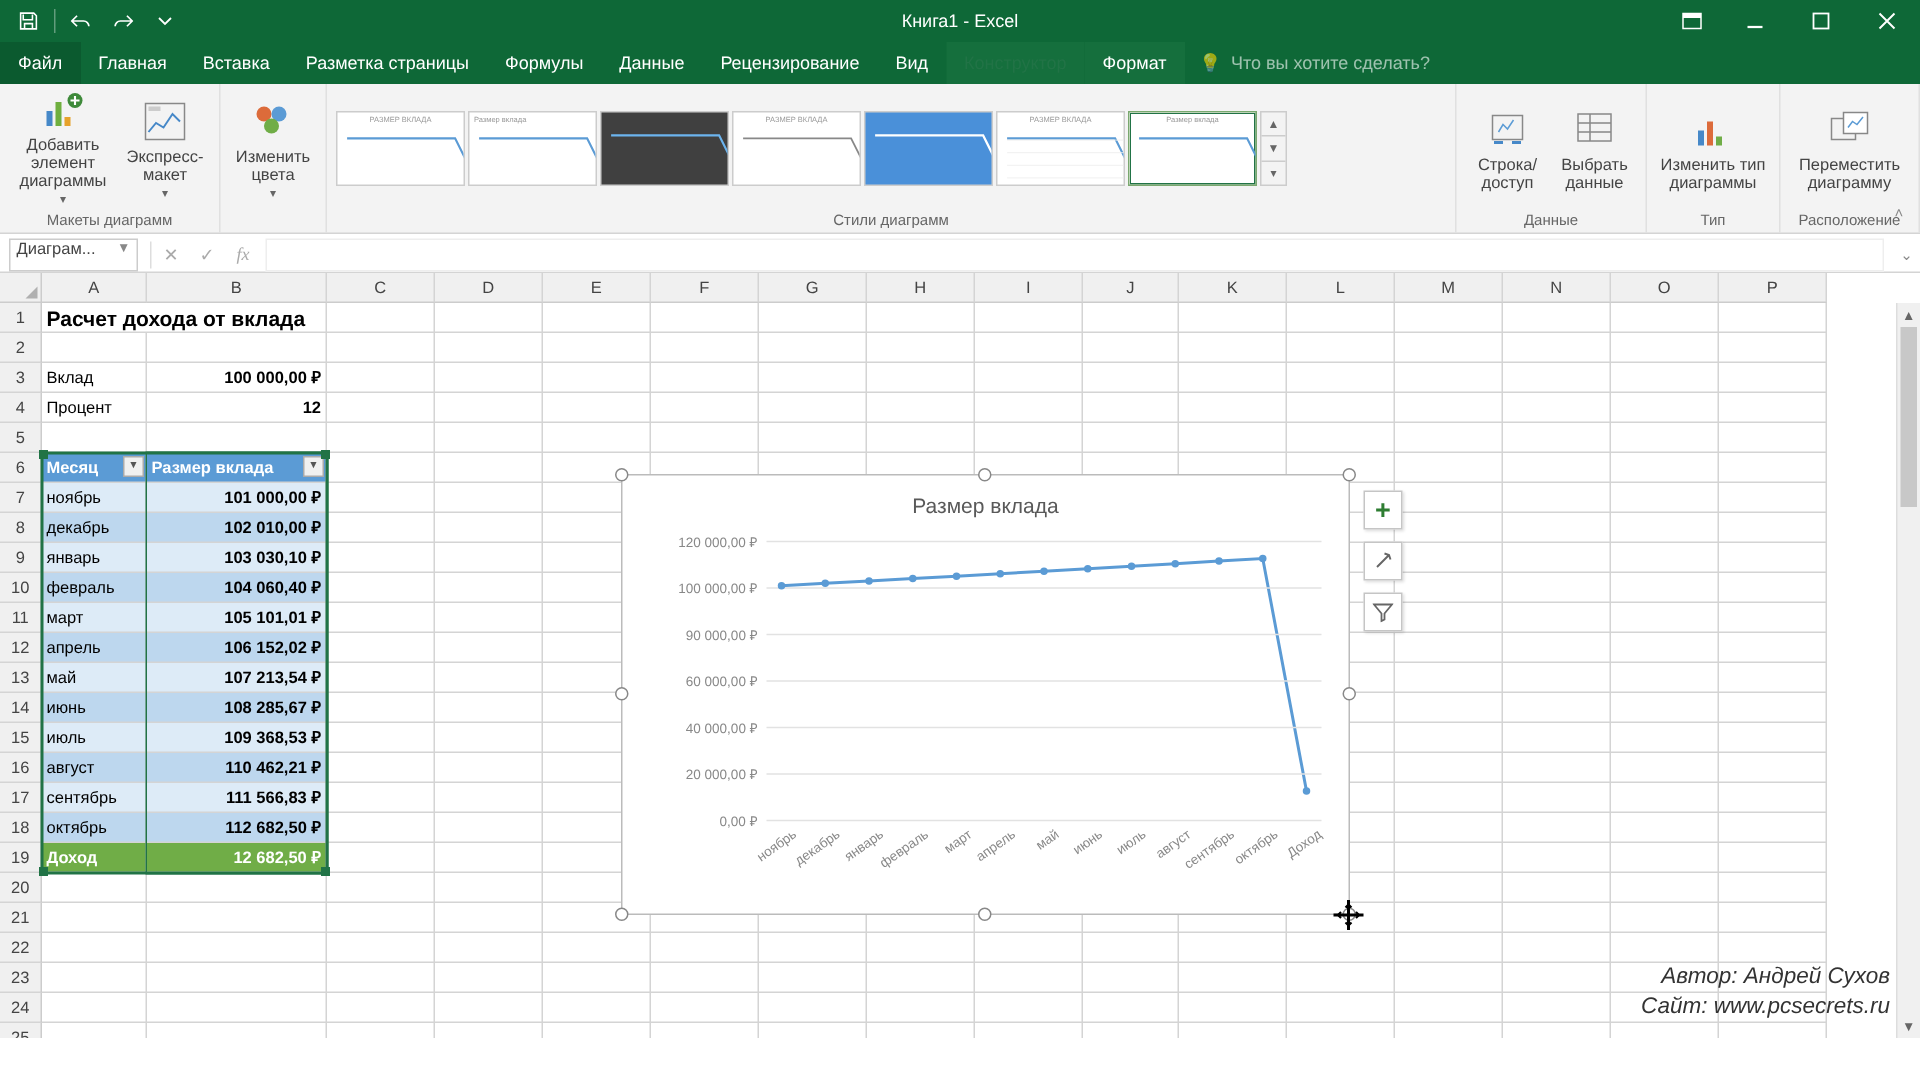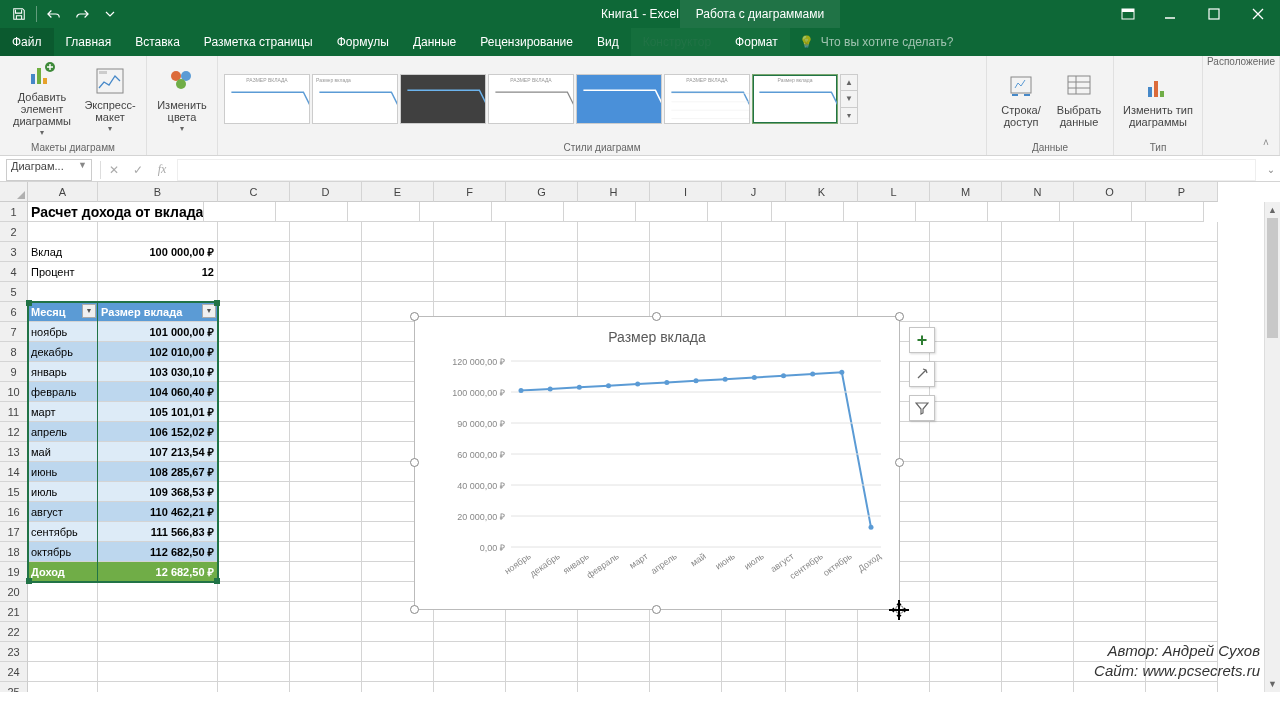--- a/index.html
+++ b/index.html
@@ -121,21 +121,20 @@
           <path d="M11 2l4 4-4 4M15 6H6a4 4 0 00-4 4" fill="none" stroke="#fff" stroke-width="1.3"></path>
         </svg>
       </div>
     <div class="qat-btn">
         <svg width="10" height="10" viewBox="0 0 10 10">
           <path d="M1 3l4 4 4-4" fill="none" stroke="#fff" stroke-width="1.2"></path>
         </svg>
       </div>
   </div>
   <div class="title">Книга1 - Excel</div>
-  <div class="tools-contextual">Работа с диаграммами</div>
   <div class="winctl">
     <div class="ribbon-disp">
         <svg width="14" height="12" viewBox="0 0 14 12">
           <rect x="1" y="1" width="12" height="10" fill="none" stroke="#fff"></rect>
           <rect x="1" y="1" width="12" height="3" fill="#fff"></rect>
         </svg>
       </div>
     <div class="winbtn">
         <svg width="12" height="12" viewBox="0 0 12 12">
           <path d="M1 10h10" stroke-width="1.5"></path>
@@ -289,20 +288,32 @@
               <rect x="16" y="18" width="4" height="6" fill="#70ad47"></rect>
             </svg>
           </div>
         <span>Изменить тип диаграммы</span>
       </div>
     </div>
     <div class="label">Тип</div>
   </div>
 
   <div class="ribbon-group">
+    <div class="body">
+      <div class="bigbtn" style="width:80px">
+        <div class="icon">
+            <svg width="30" height="26" viewBox="0 0 30 26">
+              <rect x="3" y="6" width="16" height="14" fill="none" stroke="#888"></rect>
+              <rect x="11" y="2" width="16" height="14" fill="#fff" stroke="#888"></rect>
+              <path d="M14 12l3-4 3 2 4-5" fill="none" stroke="#5b9bd5"></path>
+            </svg>
+          </div>
+        <span>Переместить диаграмму</span>
+      </div>
+    </div>
     <div class="label">Расположение</div>
   </div>
   <div class="ribbon-collapse">˄</div>
 </div>
 
 <div class="formulabar">
   <div class="namebox">
     <span>Диаграм...</span>
     <span class="dd">▼</span>
   </div>
@@ -333,21 +344,21 @@
         <div class="colhead" style="width: 72px;">K</div>
         <div class="colhead" style="width: 72px;">L</div>
         <div class="colhead" style="width: 72px;">M</div>
         <div class="colhead" style="width: 72px;">N</div>
         <div class="colhead" style="width: 72px;">O</div>
         <div class="colhead" style="width: 72px;">P</div>
       </div>
     <div id="rows">
         <div class="row">
           <div class="rowhead">1</div>
-          <div class="cell bold" style="width: 176px; font-size: 14px;">Расчет дохода от вклада</div>
+          <div class="cell bold" style="width: 190px; font-size: 14px;">Расчет дохода от вклада</div>
           <div class="cell " style="width: 72px;"></div>
           <div class="cell " style="width: 72px;"></div>
           <div class="cell " style="width: 72px;"></div>
           <div class="cell " style="width: 72px;"></div>
           <div class="cell " style="width: 72px;"></div>
           <div class="cell " style="width: 72px;"></div>
           <div class="cell " style="width: 72px;"></div>
           <div class="cell " style="width: 64px;"></div>
           <div class="cell " style="width: 72px;"></div>
           <div class="cell " style="width: 72px;"></div>

